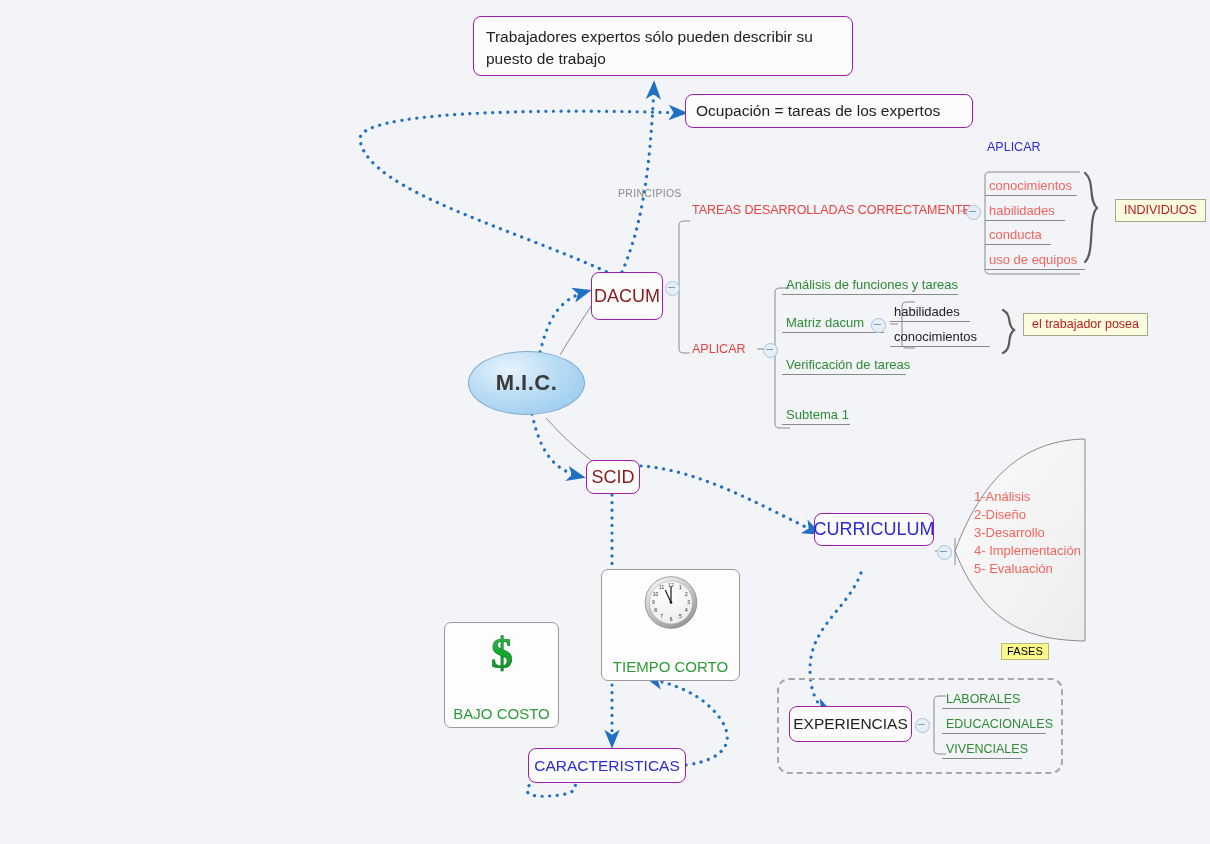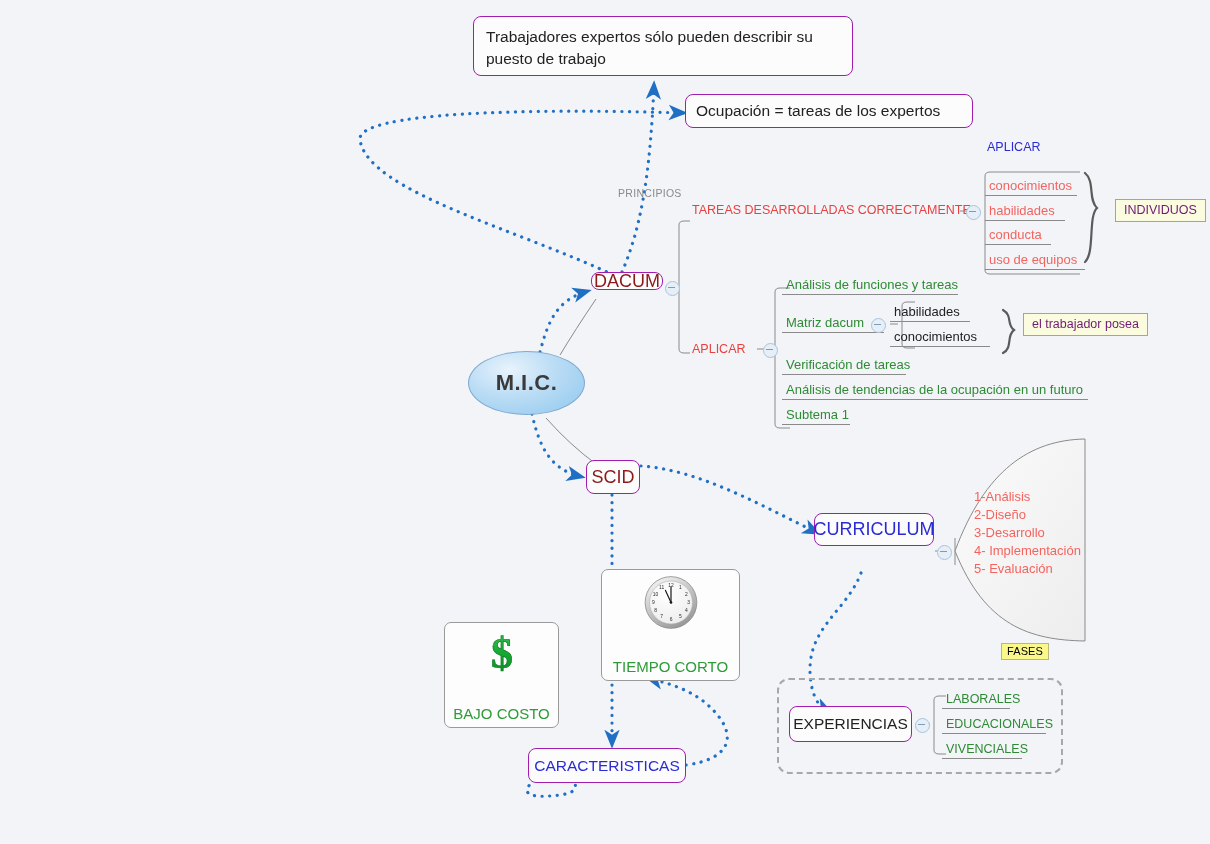--- a/index.html
+++ b/index.html
@@ -35,21 +35,21 @@
     background:#fbf88b;
     border:1px solid #b9b87a;
     padding:1px 5px 2px 5px;
     font-size:11px;
     letter-spacing:.1px;
   }
   .badge{
     background:#fbfbe0;
     border:1px solid #a6a68a;
     padding:3px 8px 4px 8px;
-    color:#701a75;
+    color:#b91c1c;
     font-size:12.5px;
   }
 
   
   .c-dark{color:#8b1a1a;}
   .c-blue{color:#2b2bd6;}
   .c-red{color:#e8413f;}
   .c-salmon{color:#f4645f;}
   .c-green{color:#2e8b34;}
   .c-grey{color:#8a8a8a;}
@@ -172,21 +172,21 @@
   <div class="node rbox f16 c-black" style="left:685px;top:94px;width:288px;height:34px;">
     <span>Ocupación = tareas de los expertos</span>
   </div>
 
   <div class="node f11 c-grey" style="left:618px;top:155px;letter-spacing:.3px;margin-top:32px;">PRINCIPIOS</div>
 
   <div id="mic">
     <span>M.I.C.</span>
   </div>
 
-  <div class="node rbox f18 c-dark" style="left:591px;top:272px;width:72px;height:18px;justify-content:center;">
+  <div class="node rbox f18 c-dark" style="left:591px;top:272px;width:72px;height:48px;justify-content:center;">
     <span>DACUM</span>
   </div>
   <div class="collapse" style="left:665px;top:281px;"></div>
 
   <div class="node f13 c-red" style="left:692px;top:203px;">TAREAS DESARROLLADAS CORRECTAMENTE</div>
   <div class="collapse" style="left:966px;top:205px;"></div>
 
   <div class="node f13 c-blue" style="left:987px;top:140px;">APLICAR</div>
 
   <div class="node uline f14 c-salmon" style="left:985px;top:177px;width:92px;">conocimientos</div>
@@ -207,21 +207,20 @@
   <div class="node uline f14 c-green" style="left:782px;top:276px;width:176px;">Análisis de funciones y tareas</div>
   <div class="node uline f14 c-green" style="left:782px;top:314px;width:102px;">Matriz dacum</div>
   <div class="collapse" style="left:871px;top:318px;"></div>
 
   <div class="node uline f14 c-black" style="left:890px;top:303px;width:80px;">habilidades</div>
   <div class="node uline f14 c-black" style="left:890px;top:328px;width:100px;">conocimientos</div>
 
   <div class="node badge" style="left:1023px;top:313px;">el trabajador posea</div>
 
   <div class="node uline f14 c-green" style="left:782px;top:356px;width:124px;">Verificación de tareas</div>
-  <div class="node uline f14 c-green" style="left:782px;top:381px;width:306px;">Análisis de tendencias de la ocupación en un futuro</div>
   <div class="node uline f14 c-green" style="left:782px;top:406px;width:68px;">Subtema 1</div>
 
   <div class="node rbox f18 c-dark" style="left:586px;top:460px;width:54px;height:34px;justify-content:center;">
     <span>SCID</span>
   </div>
 
   <div class="node rbox f18 c-blue" style="left:814px;top:513px;width:120px;height:33px;justify-content:center;">
     <span>CURRICULUM</span>
   </div>
   <div class="collapse" style="left:937px;top:545px;"></div>

